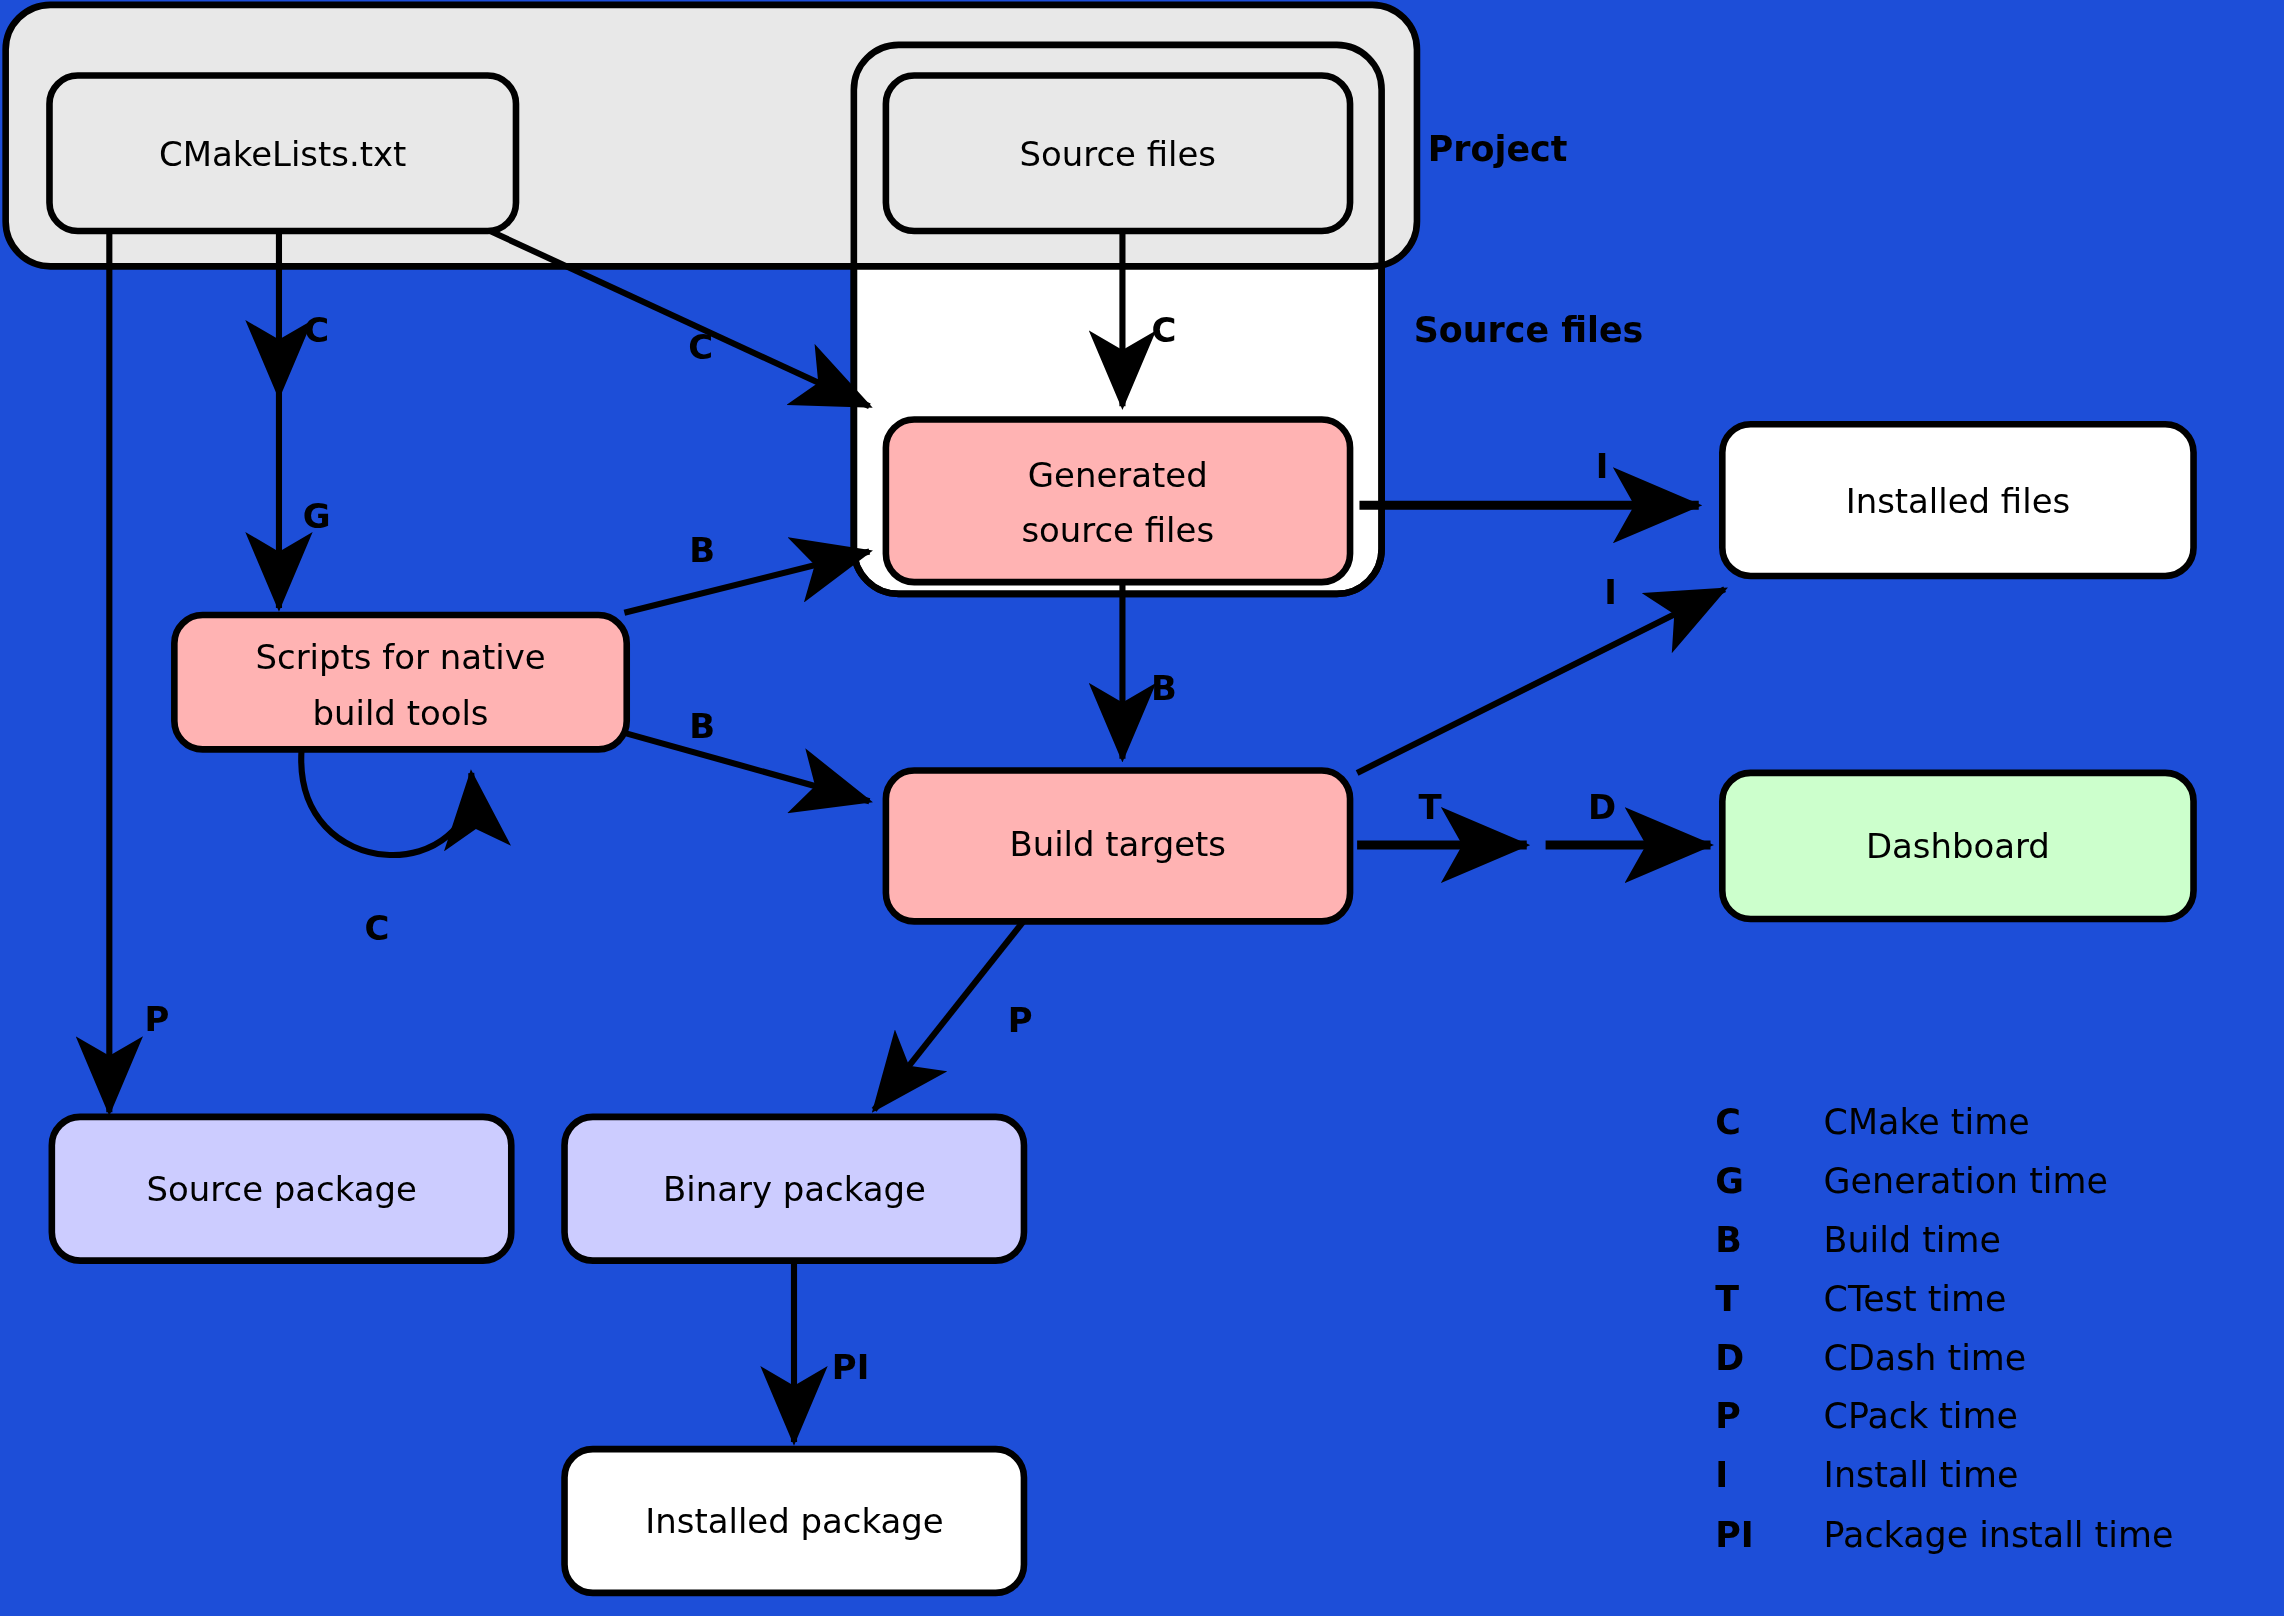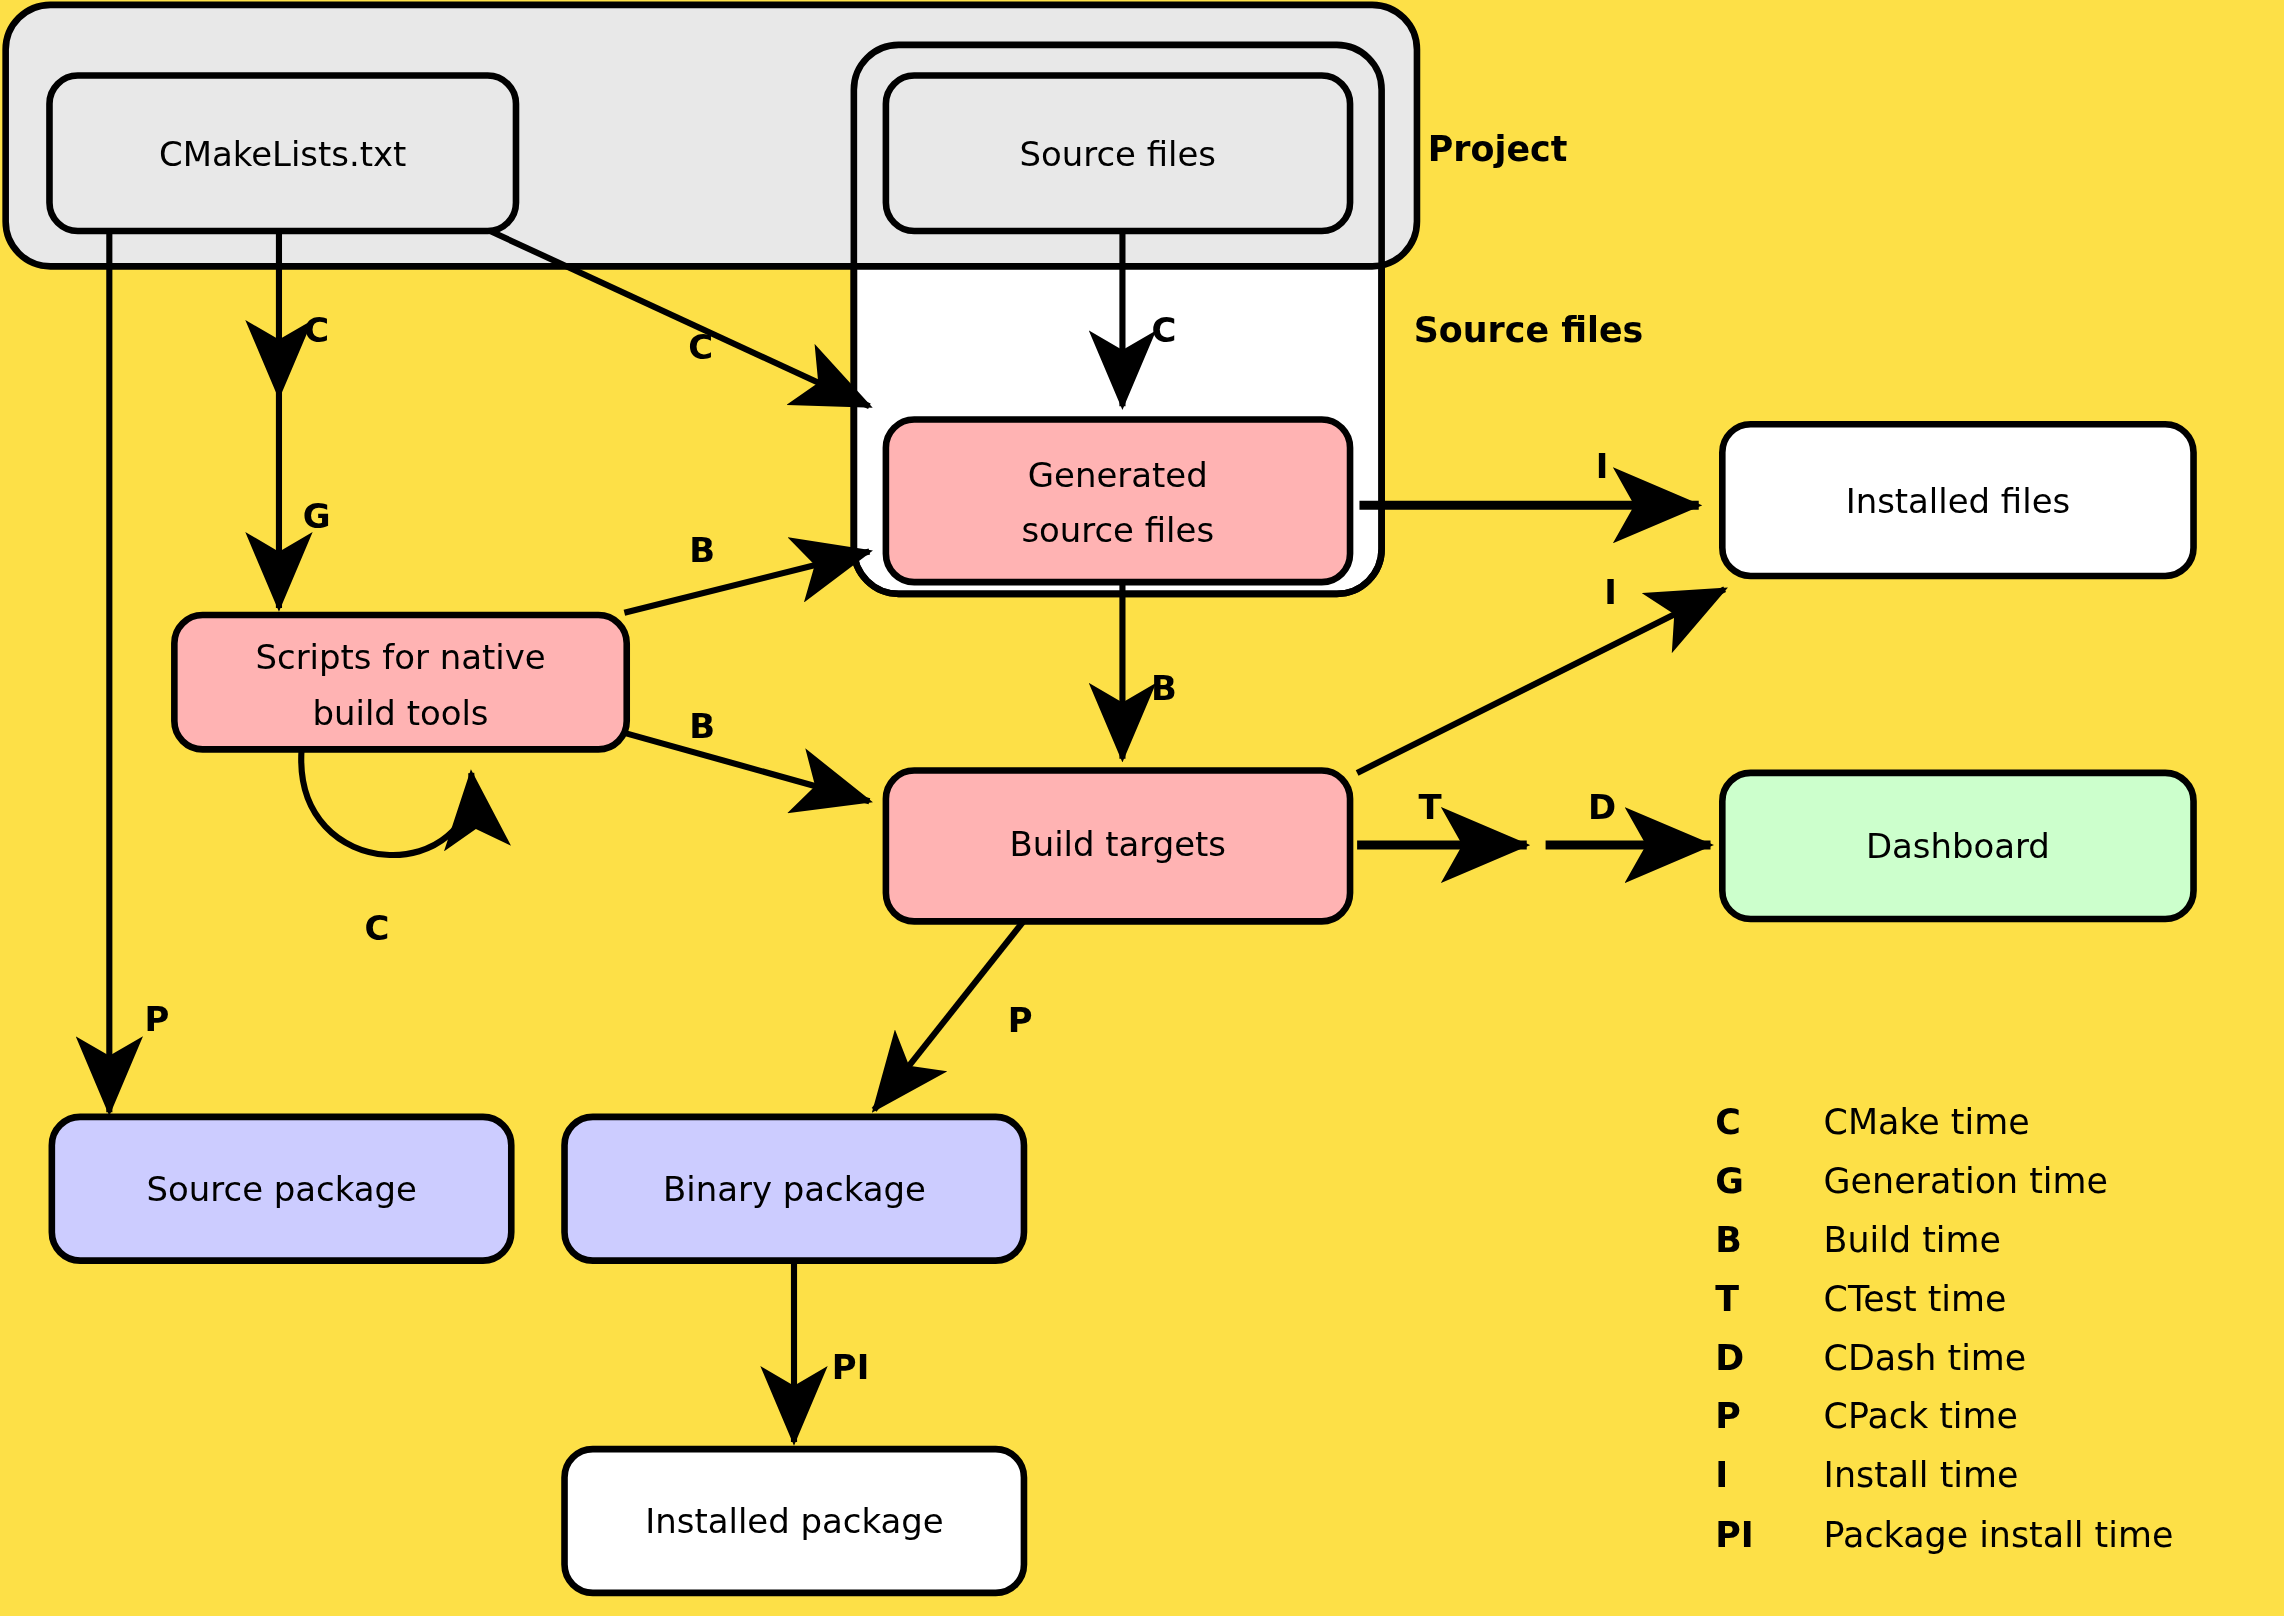--- a/index.html
+++ b/index.html
@@ -4,21 +4,21 @@
 <style>
   html, body {
     margin: 0;
     padding: 0;
     background: #ffffff;
   }
   #stage {
     position: relative;
     width: 2284px;
     height: 1617px;
-    background: #fde047;
+    background: #1d4ed8;
     font-family: "DejaVu Sans", sans-serif;
   }
   svg.diagram {
     position: absolute;
     top: 0;
     left: 0;
     width: 2284px;
     height: 1617px;
     display: block;
   }

